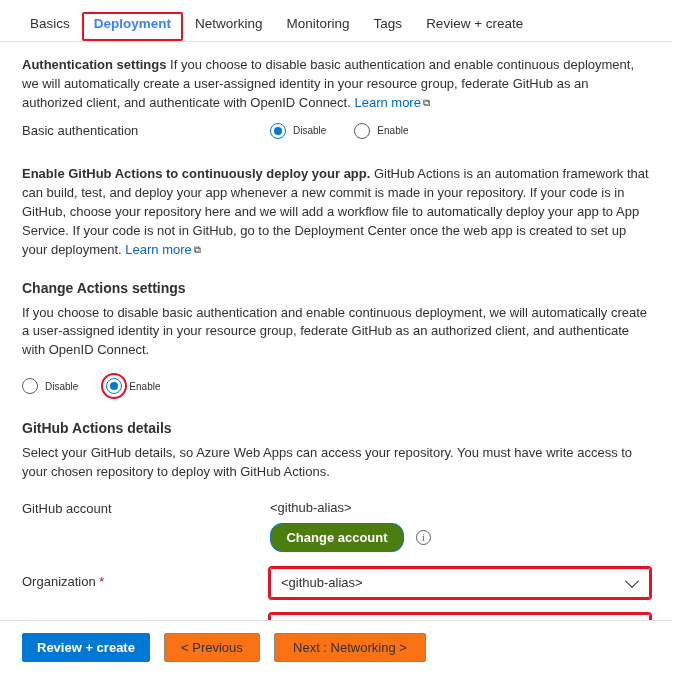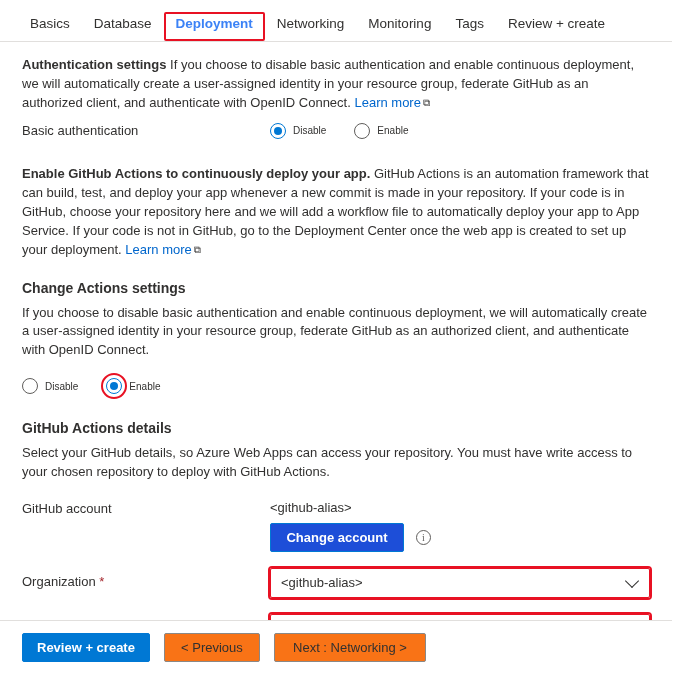--- a/index.html
+++ b/index.html
@@ -152,26 +152,27 @@
     min-width: 96px;
     text-align: center;
   }
   .btn.primary {
     background: #0078d4;
     border-color: #0078d4;
     color: #fff;
     font-weight: 600;
   }
   .btn.change-account {
-    background: #1d4ed8;
+    background: #4d7c0f;
     border-color: #0078d4;
     color: #fff;
     font-weight: 600;
     min-width: 134px;
     padding: 6px 10px;
+    border-radius: 12px;
   }
 
   .info-ico {
     display: inline-flex;
     align-items: center;
     justify-content: center;
     width: 15px; height: 15px;
     border: 1px solid #605e5c;
     border-radius: 50%;
     font-size: 10px;
@@ -229,21 +230,20 @@
     background: #fff;
   }
 </style>
 </head>
 <body>
 
 <div class="page">
 
   <div class="tabs">
     <div class="tab"><span>Basics</span></div>
-    <div class="tab"><span>Database</span></div>
     <div class="tab selected highlight"><span>Deployment</span></div>
     <div class="tab"><span>Networking</span></div>
     <div class="tab"><span>Monitoring</span></div>
     <div class="tab"><span>Tags</span></div>
     <div class="tab"><span>Review + create</span></div>
   </div>
 
   <div class="content">
 
     <p class="para">

